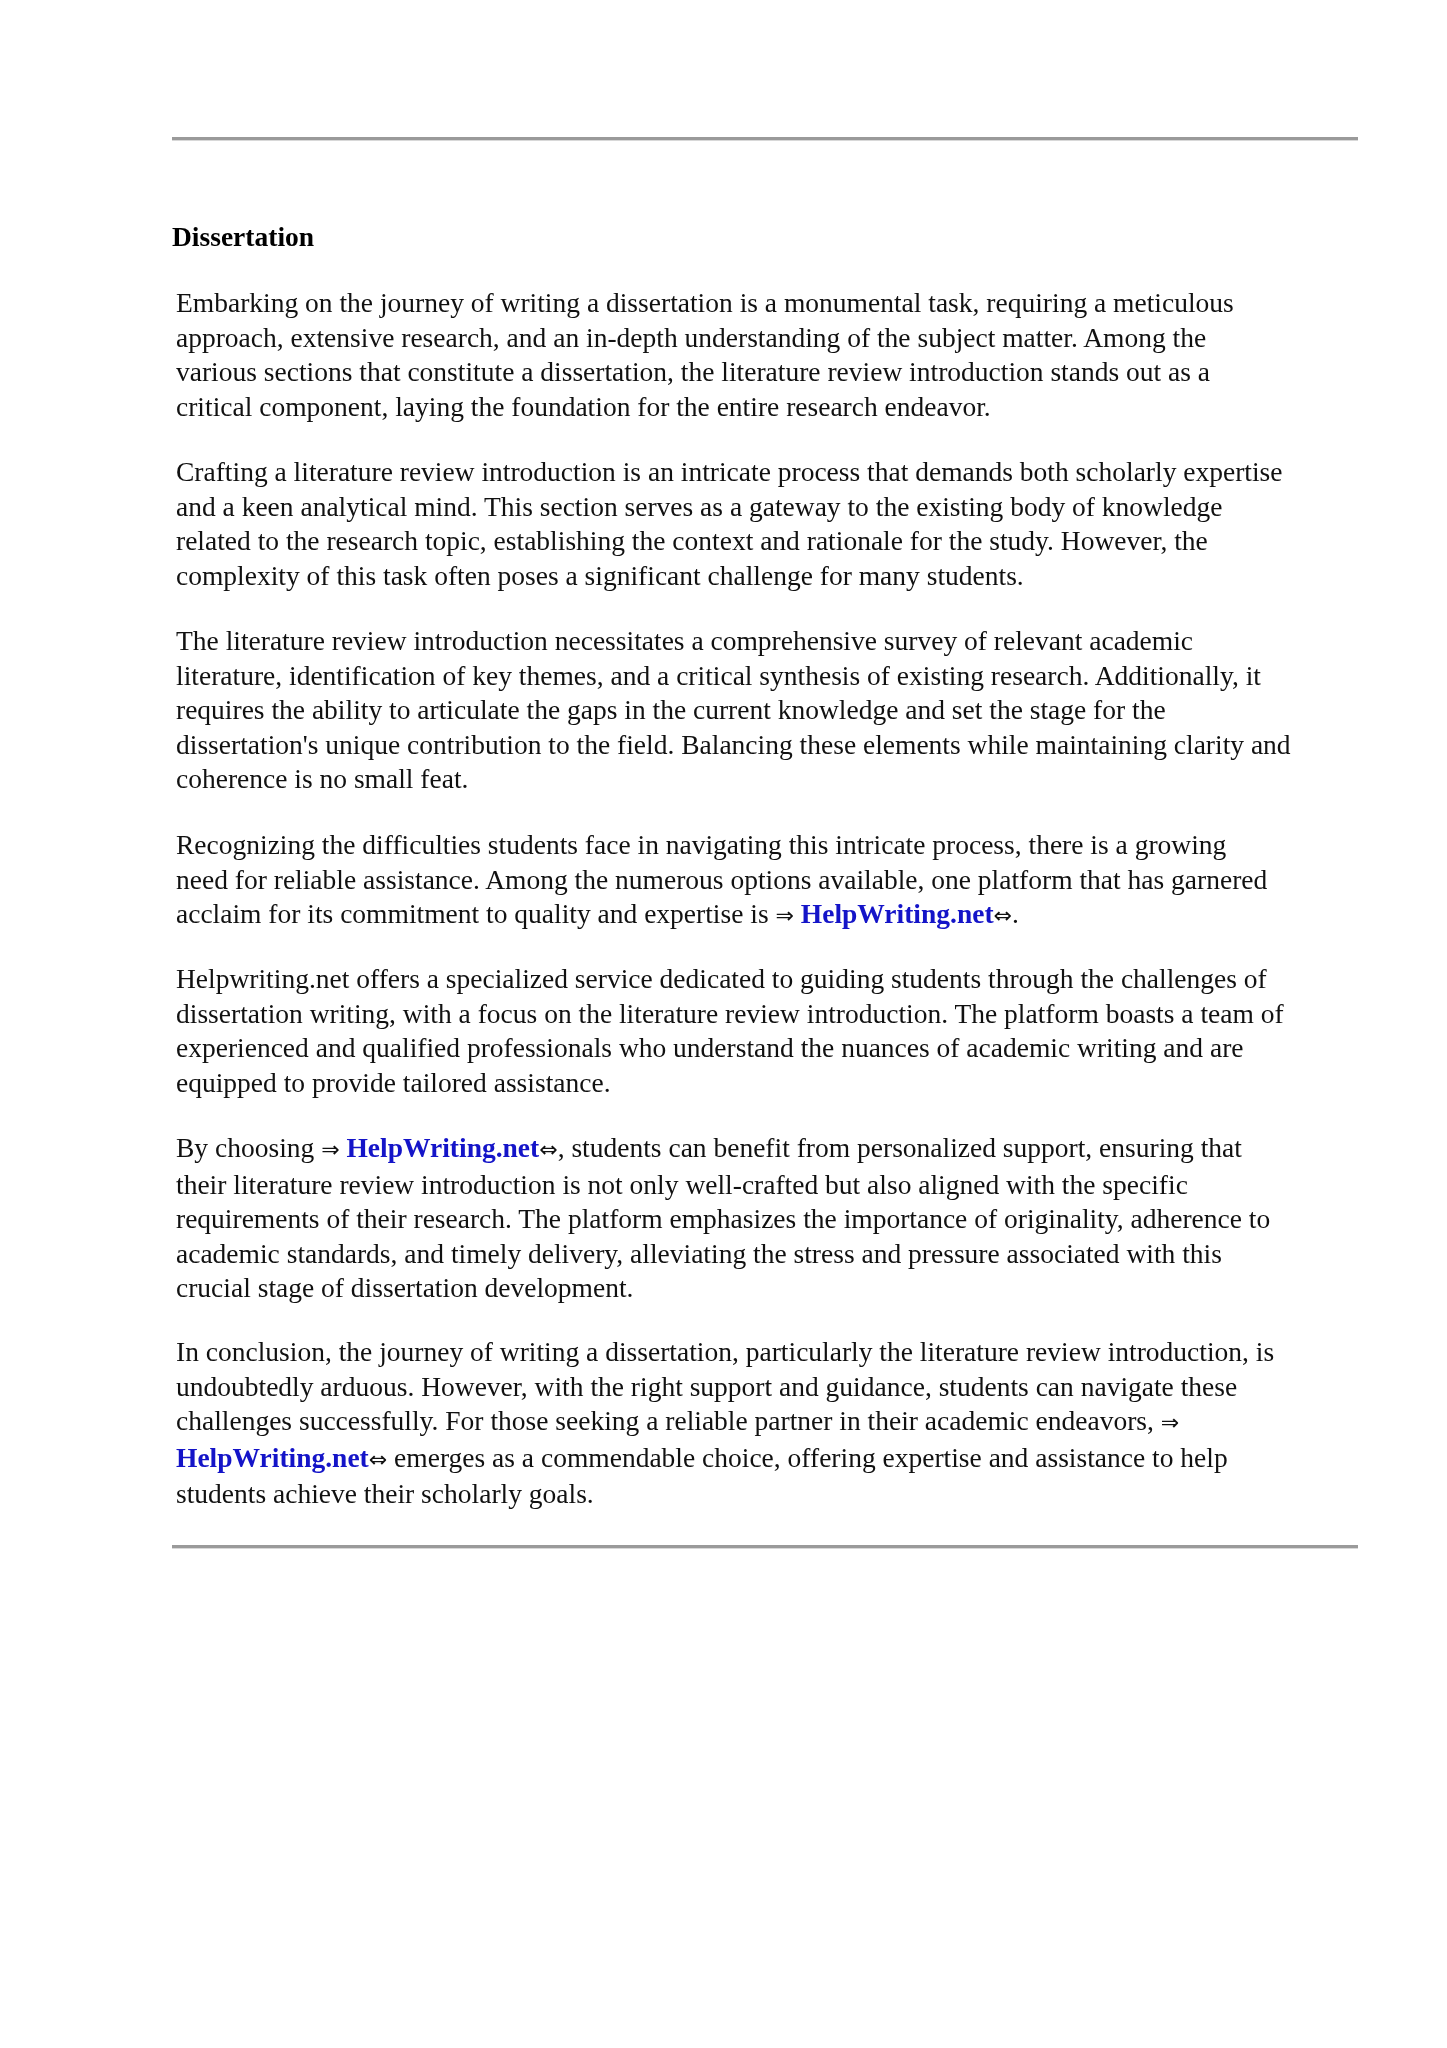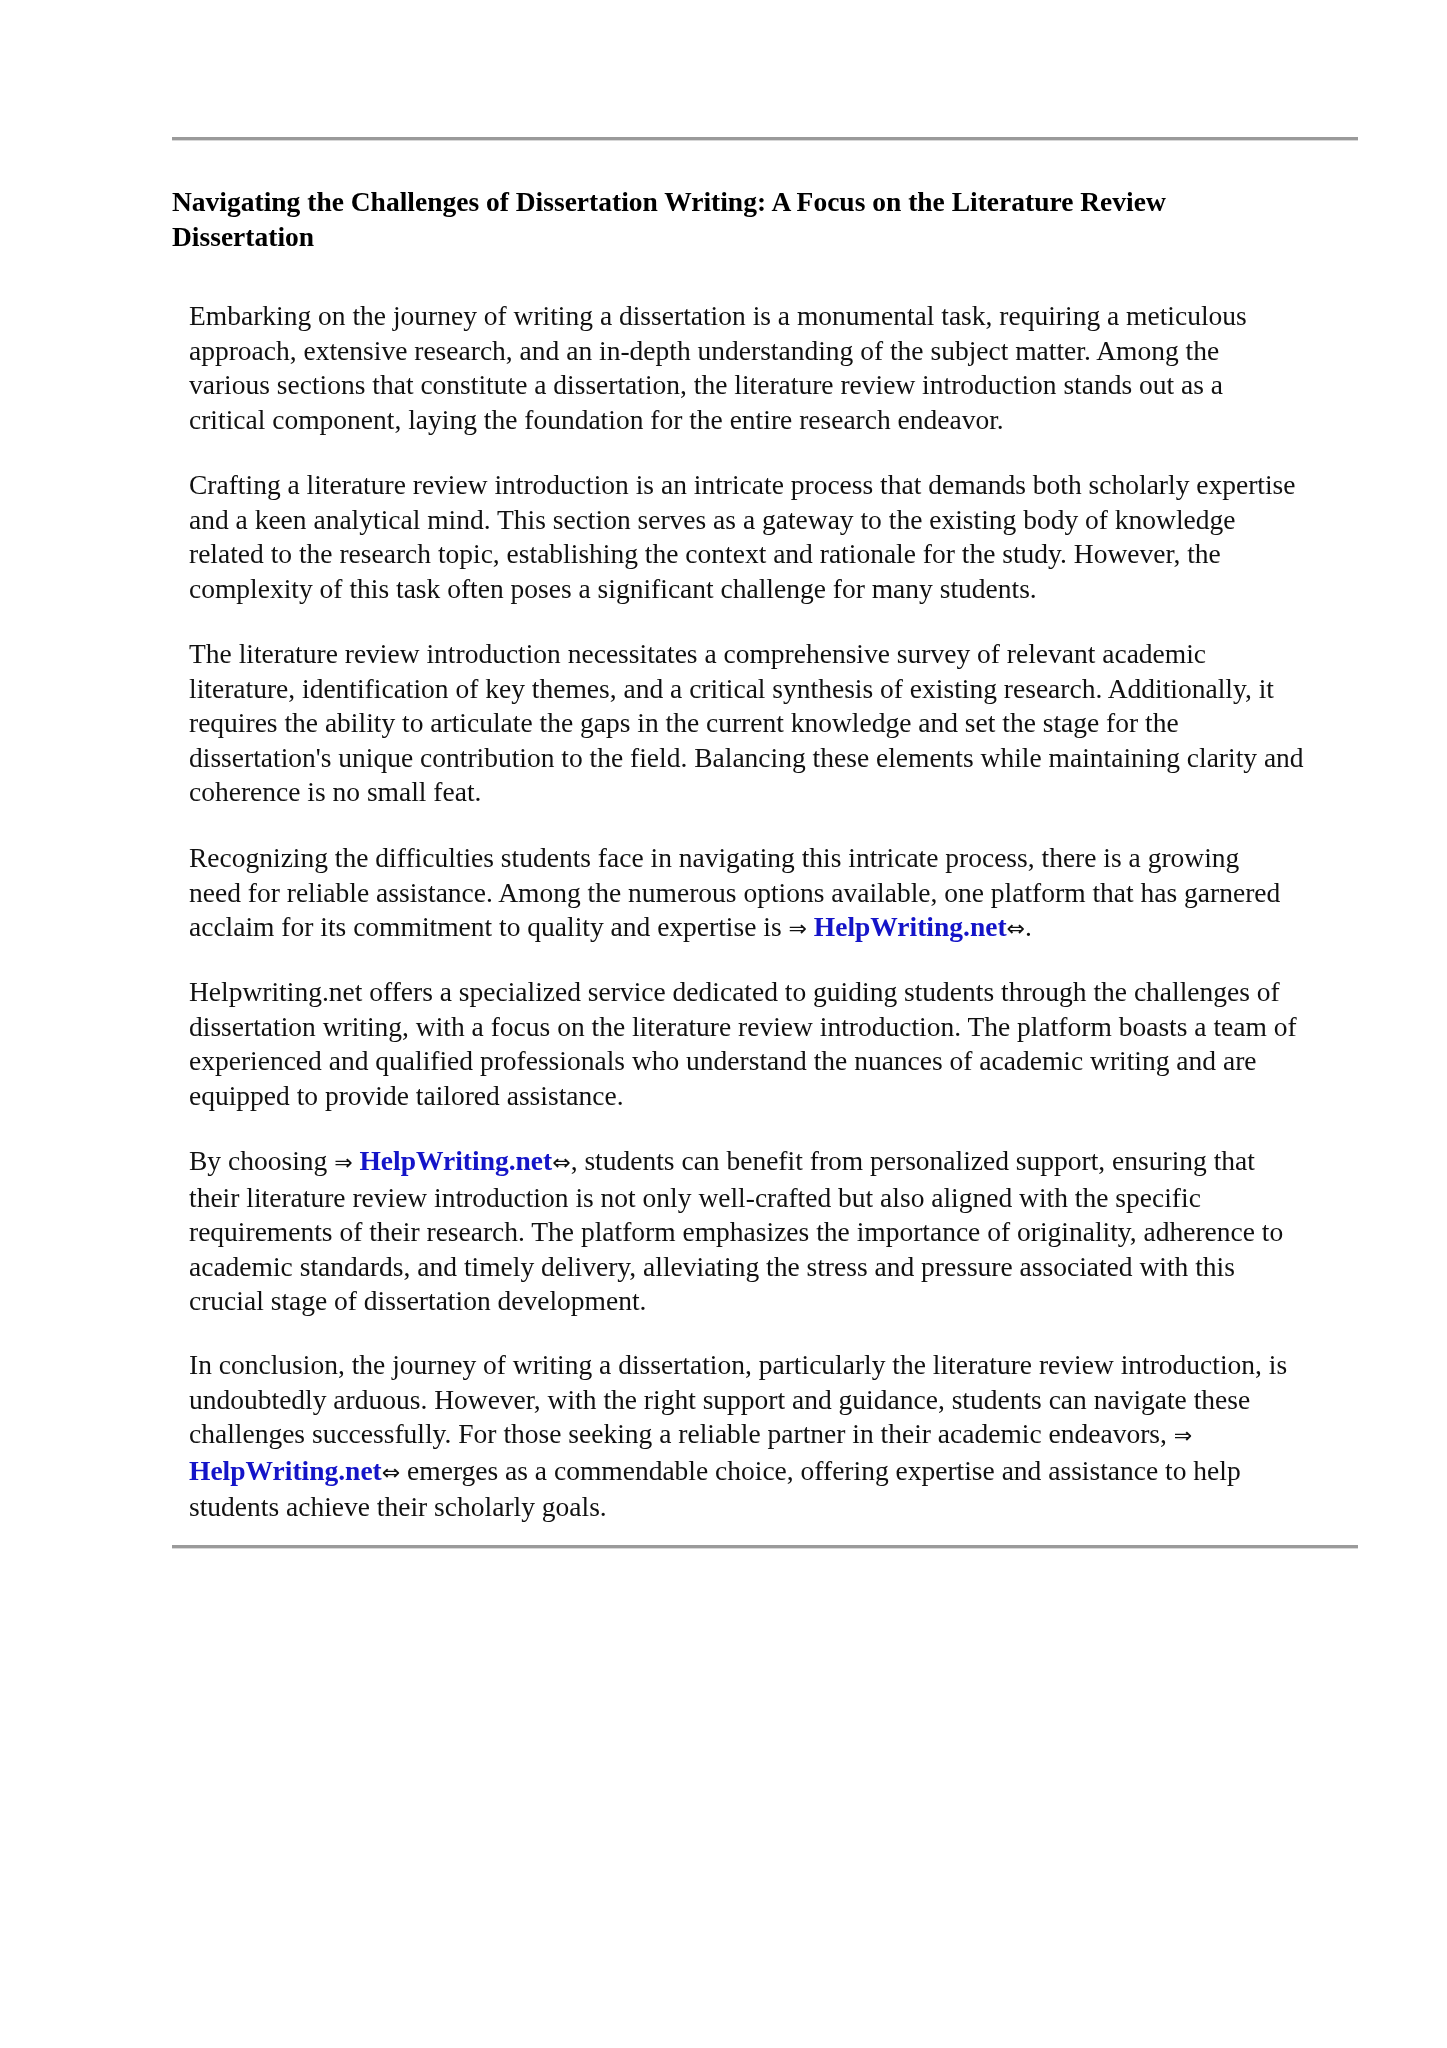--- a/index.html
+++ b/index.html
@@ -7,34 +7,34 @@
   .page { position: absolute; left: 172px; top: 0; width: 1186px; }
   .rule { position: absolute; left: 0; width: 1186px; height: 0; border-top: 3px solid #9a9a9a; box-shadow: 0 1px 0 #d8d8d8; }
   .rule.top { top: 137px; }
   .rule.bottom { top: 1545px; }
   .title {
     position: absolute; top: 185px; left: 0; width: 1186px; margin: 0;
     font-family: "Liberation Serif", "DejaVu Serif", serif;
     font-weight: bold; font-size: 27.5px; line-height: 34.5px; color: #000;
   }
   .para {
-    position: absolute; left: 0; width: 1200px; margin: 17px;
+    position: absolute; left: 0; width: 1200px; margin: 4px;
     font-family: "Liberation Serif", "DejaVu Serif", serif;
     font-size: 27.5px; line-height: 34.6px; color: #111; white-space: nowrap;
   }
   .link { color: #1414c8; font-weight: bold; text-decoration: none; }
   .arrow { font-family: "DejaVu Sans", sans-serif; font-size: 22px; color: #111; }
 </style>
 </head>
 <body>
 
 <div class="page">
   <div class="rule top"></div>
 
-  <h1 class="title"><span>Navigating the Challenges of Dissertation Writing: A Focus on the Literature Review</span><br><span>Dissertation</span></h1>
+  <h1 class="title"><br><span>Dissertation</span></h1>
 
   <p class="para" style="top:282px"><span>Embarking on the journey of writing a dissertation is a monumental task, requiring a meticulous</span><br><span>approach, extensive research, and an in-depth understanding of the subject matter. Among the</span><br><span>various sections that constitute a dissertation, the literature review introduction stands out as a</span><br><span>critical component, laying the foundation for the entire research endeavor.</span></p>
 
   <p class="para" style="top:451px"><span>Crafting a literature review introduction is an intricate process that demands both scholarly expertise</span><br><span>and a keen analytical mind. This section serves as a gateway to the existing body of knowledge</span><br><span>related to the research topic, establishing the context and rationale for the study. However, the</span><br><span>complexity of this task often poses a significant challenge for many students.</span></p>
 
   <p class="para" style="top:620px"><span>The literature review introduction necessitates a comprehensive survey of relevant academic</span><br><span>literature, identification of key themes, and a critical synthesis of existing research. Additionally, it</span><br><span>requires the ability to articulate the gaps in the current knowledge and set the stage for the</span><br><span>dissertation's unique contribution to the field. Balancing these elements while maintaining clarity and</span><br><span>coherence is no small feat.</span></p>
 
   <p class="para" style="top:824px"><span>Recognizing the difficulties students face in navigating this intricate process, there is a growing</span><br><span>need for reliable assistance. Among the numerous options available, one platform that has garnered</span><br><span>acclaim for its commitment to quality and expertise is </span><span class="arrow">⇒</span> <a class="link" href="#">HelpWriting.net</a><span class="arrow">⇔</span><span>.</span></p>
 
   <p class="para" style="top:958px"><span>Helpwriting.net offers a specialized service dedicated to guiding students through the challenges of</span><br><span>dissertation writing, with a focus on the literature review introduction. The platform boasts a team of</span><br><span>experienced and qualified professionals who understand the nuances of academic writing and are</span><br><span>equipped to provide tailored assistance.</span></p>

